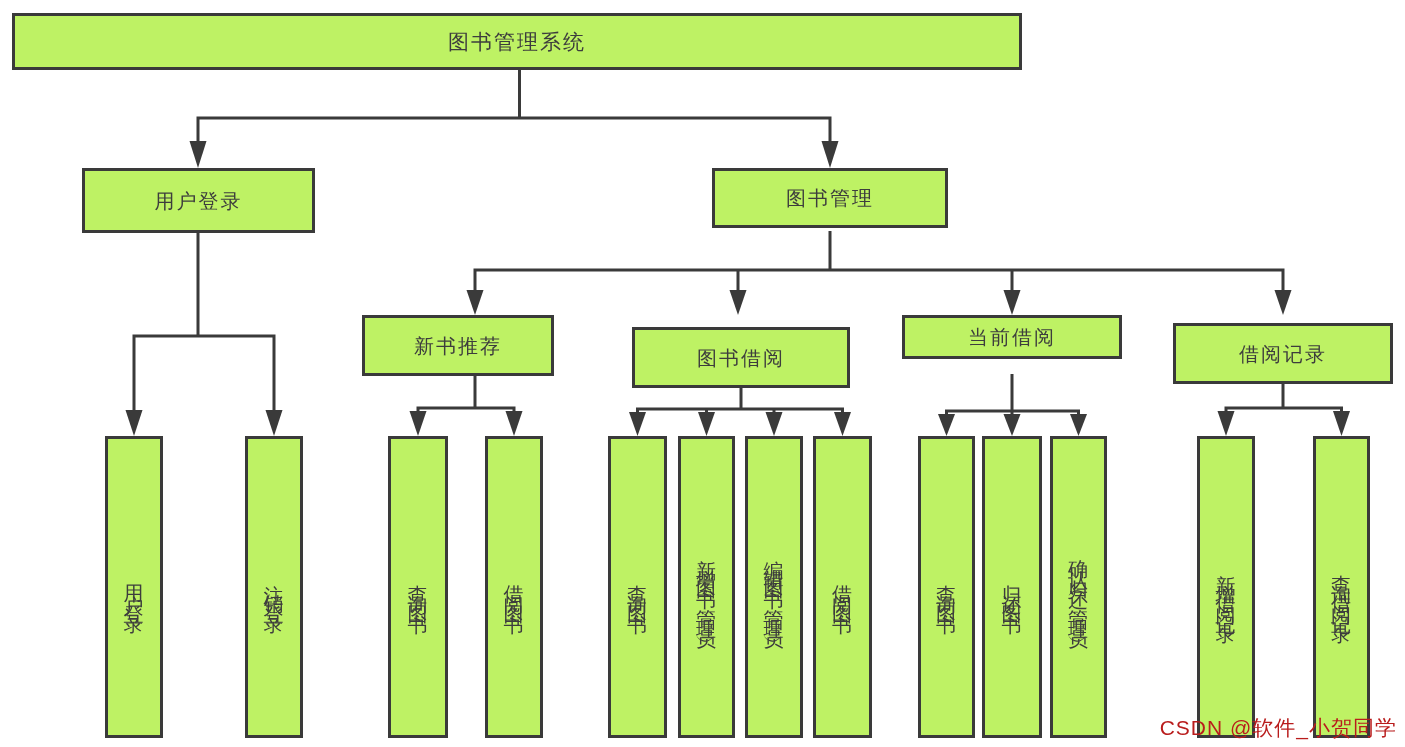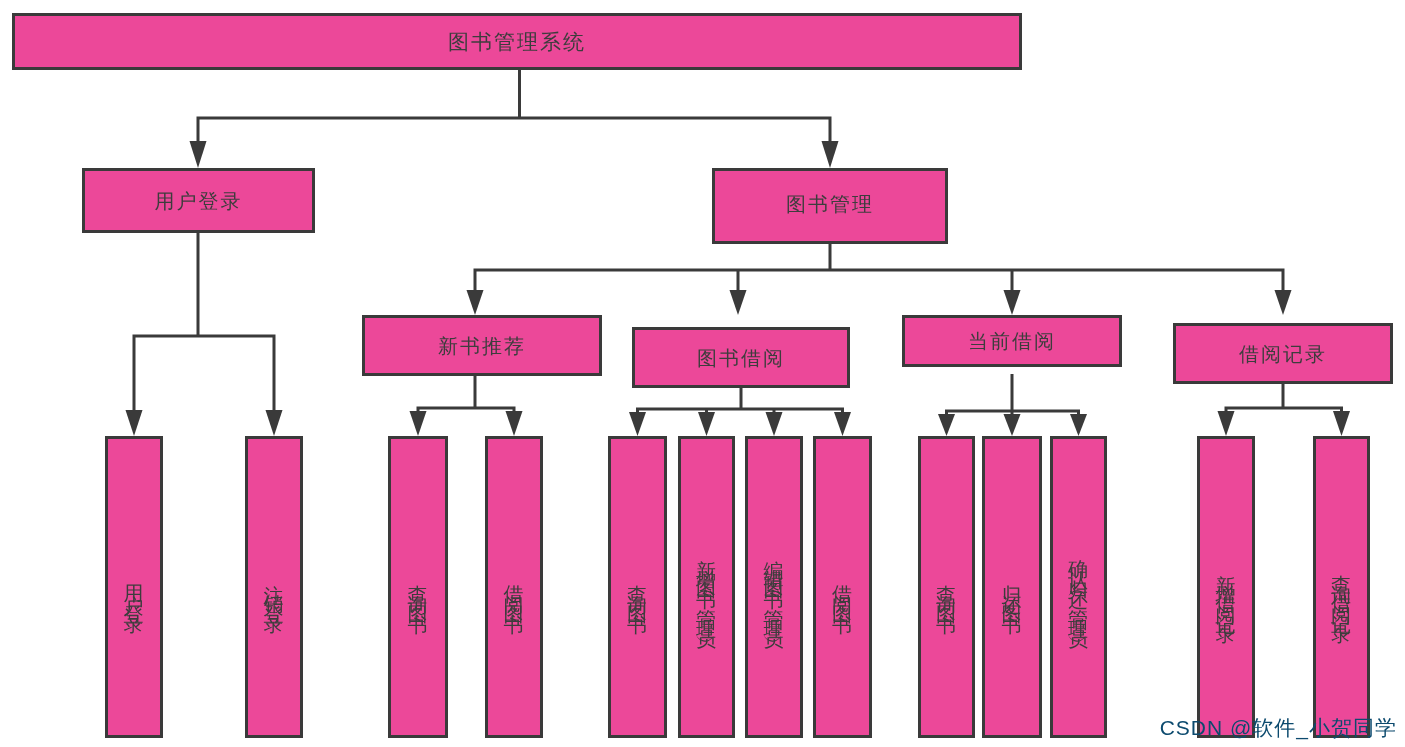--- a/index.html
+++ b/index.html
@@ -16,21 +16,21 @@
   }
   #wires {
     position: absolute; left: 0; top: 0;
     z-index: 1;
     pointer-events: none;
   }
   .node {
     position: absolute;
     box-sizing: border-box;
     border: 3px solid #3a3a3a;
-    background: #ec4899;
+    background: #bef264;
     color: #3d3d3d;
     display: flex;
     align-items: center;
     justify-content: center;
     z-index: 2;
     text-align: center;
   }
   .hnode {
     font-size: 20px;
     letter-spacing: 2px;
@@ -43,21 +43,21 @@
     writing-mode: vertical-rl;
     text-orientation: mixed;
     font-size: 20px;
     letter-spacing: 10px;
     line-height: 1;
     padding-top: 4px;
   }
   .watermark {
     position: absolute;
     z-index: 5;
-    color: #0c4a6e;
+    color: #b91c1c;
     font-size: 21px;
     letter-spacing: 1px;
     white-space: nowrap;
   }
 </style>
 </head>
 <body>
 
 <div id="canvas">
 
@@ -97,25 +97,25 @@
       <polygon points="1012,436 1003.5,414 1020.5,414"></polygon>
       <polygon points="1078.5,436 1070,414 1087,414"></polygon>
       <polygon points="1226,436 1217.5,411 1234.5,411"></polygon>
       <polygon points="1341.5,436 1333,411 1350,411"></polygon>
     </g>
   </svg>
 
   <div class="node hnode root" style="left:12px; top:13px; width:1010px; height:57px;">图书管理系统</div>
 
   <div class="node hnode" style="left:82px; top:168px; width:233px; height:65px;">用户登录</div>
-  <div class="node hnode" style="left:712px; top:168px; width:236px; height:76px;font-family:Liberation Mono, monospace;">图书管理</div>
+  <div class="node hnode" style="left:712px; top:168px; width:236px; height:60px;">图书管理</div>
 
-  <div class="node hnode" style="left:362px; top:315px; width:240px; height:61px;">新书推荐</div>
+  <div class="node hnode" style="left:362px; top:315px; width:192px; height:61px;">新书推荐</div>
   <div class="node hnode" style="left:632px; top:315px; width:218px; height:61px;margin-top:12px;">图书借阅</div>
-  <div class="node hnode" style="left:902px; top:315px; width:220px; height:52px;">当前借阅</div>
+  <div class="node hnode" style="left:902px; top:315px; width:220px; height:44px;">当前借阅</div>
   <div class="node hnode" style="left:1173px; top:315px; width:220px; height:61px;margin-top:8px;">借阅记录</div>
 
   <div class="node vnode" style="left:105px; top:436px; width:58px; height:302px;">用户登录</div>
   <div class="node vnode" style="left:245px; top:436px; width:58px; height:302px;">注销登录</div>
 
   <div class="node vnode" style="left:388px; top:436px; width:60px; height:302px;">查询图书</div>
   <div class="node vnode" style="left:485px; top:436px; width:58px; height:302px;">借阅图书</div>
 
   <div class="node vnode" style="left:608px; top:436px; width:59px; height:302px;">查询图书</div>
   <div class="node vnode" style="left:678px; top:436px; width:57px; height:302px;">新增图书（管理员）</div>

